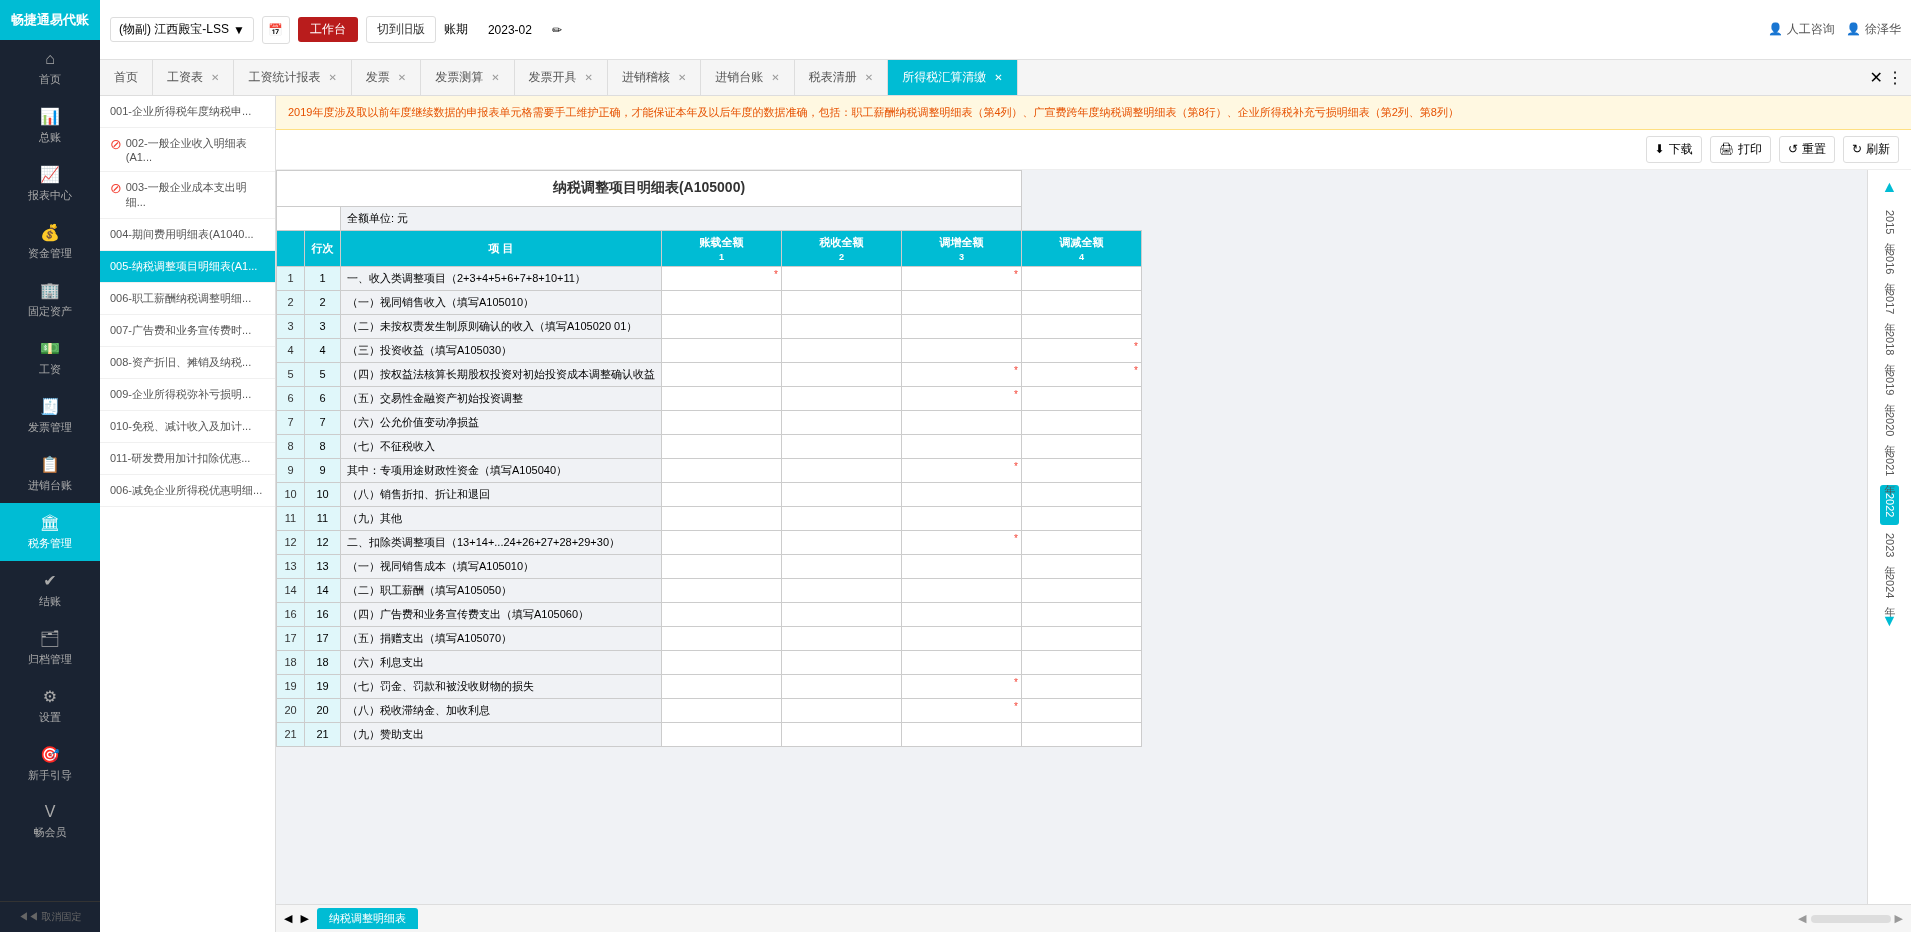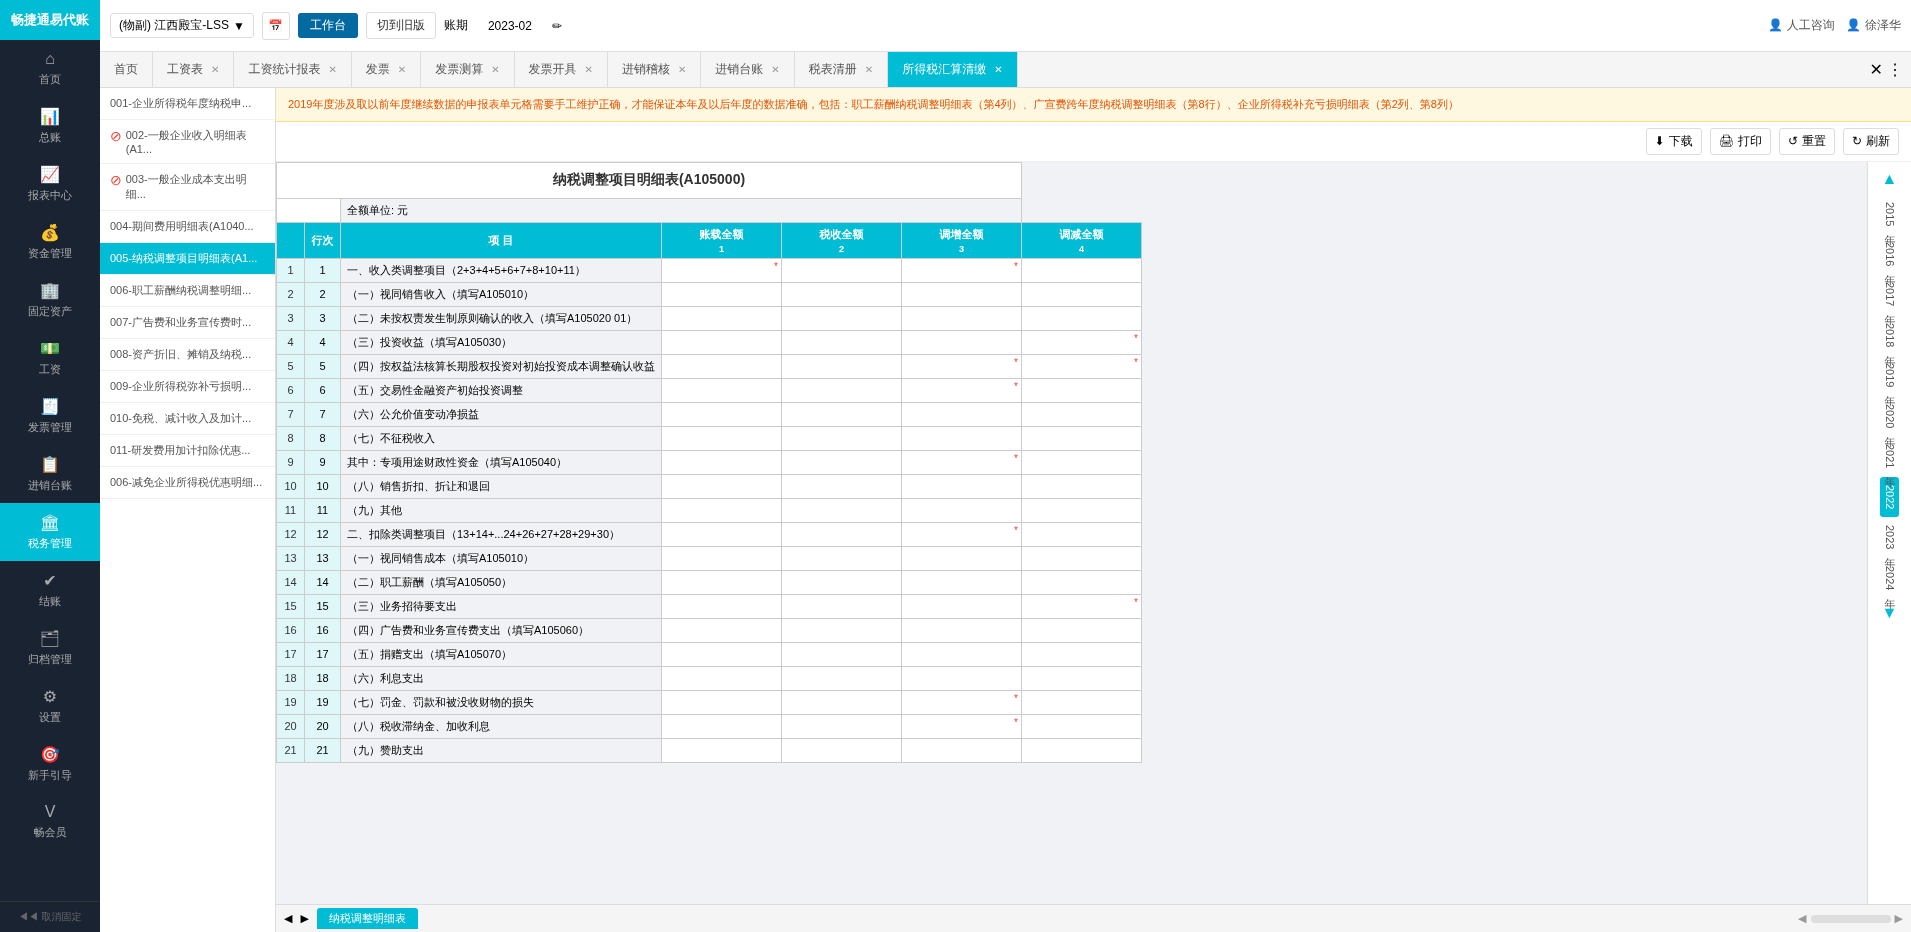--- a/index.html
+++ b/index.html
@@ -11,24 +11,24 @@
     .sidebar-item { display: flex; flex-direction: column; align-items: center; padding: 10px 4px; cursor: pointer; font-size: 11px; color: #aaa; gap: 4px; }
     .sidebar-item.active { background: #00bcd4; color: #fff; }
     .sidebar-item .icon { font-size: 16px; }
     .sidebar-bottom { margin-top: auto; }
     .sidebar-footer { padding: 8px; color: #666; font-size: 10px; text-align: center; border-top: 1px solid #333; cursor: pointer; }
 
     
     .main { flex: 1; display: flex; flex-direction: column; overflow: hidden; }
 
     
-    .topbar { height: 52px; background: #fff; display: flex; align-items: center; padding: 0 10px; gap: 8px; border-bottom: 1px solid #e0e0e0; flex-shrink: 0; }
+    .topbar { height: 60px; background: #fff; display: flex; align-items: center; padding: 0 10px; gap: 8px; border-bottom: 1px solid #e0e0e0; flex-shrink: 0; }
     .company-selector { display: flex; align-items: center; gap: 4px; border: 1px solid #ddd; border-radius: 3px; padding: 3px 8px; cursor: pointer; font-size: 12px; }
     .topbar-icon-btn { width: 28px; height: 28px; border: 1px solid #ddd; border-radius: 3px; display: flex; align-items: center; justify-content: center; cursor: pointer; }
-    .btn-workbench { background: #0369a1; color: #fff; border: none; border-radius: 3px; padding: 4px 12px; cursor: pointer; font-size: 12px; }
+    .btn-workbench { background: #b91c1c; color: #fff; border: none; border-radius: 3px; padding: 4px 12px; cursor: pointer; font-size: 12px; }
     .btn-old { background: #fff; color: #333; border: 1px solid #ddd; border-radius: 3px; padding: 4px 10px; cursor: pointer; font-size: 12px; }
     .period-info { display: flex; align-items: center; gap: 20px; font-size: 12px; }
     .topbar-right { margin-left: auto; display: flex; align-items: center; gap: 12px; font-size: 12px; color: #555; }
 
     
     .nav-tabs { height: 36px; background: #f5f5f5; display: flex; align-items: center; padding: 0 0; border-bottom: 1px solid #ddd; flex-shrink: 0; overflow-x: auto; }
     .nav-tab { padding: 0 14px; height: 36px; display: flex; align-items: center; gap: 4px; cursor: pointer; font-size: 12px; color: #555; border-right: 1px solid #ddd; white-space: nowrap; flex-shrink: 0; }
     .nav-tab.active { background: #00bcd4; color: #fff; text-align: center; }
     .nav-tab .close-x { font-size: 10px; color: #999; cursor: pointer; margin-left: 4px; }
     .nav-tab.active .close-x { color: #fff; }
@@ -445,31 +445,20 @@
                 <tr>
                   <td class="row-num">14</td>
                   <td class="col-hang">14</td>
                   <td class="col-item">（二）职工薪酬（填写A105050）</td>
                   <td class="col-num data-cell"></td>
                   <td class="col-num data-cell"></td>
                   <td class="col-num data-cell"></td>
                   <td class="col-num data-cell"></td>
                 </tr>
                 <tr>
-                  <td class="row-num">15</td>
-                  <td class="col-hang">15</td>
-                  <td class="col-item">（三）业务招待要支出</td>
-                  <td class="col-num data-cell"></td>
-                  <td class="col-num data-cell"></td>
-                  <td class="col-num data-cell"></td>
-                  <td class="col-num data-cell" style="position: relative;">
-                    <span style="color: rgb(244, 67, 54); font-size: 10px; position: absolute; right: 3px; top: 2px;">*</span>
-                  </td>
-                </tr>
-                <tr>
                   <td class="row-num">16</td>
                   <td class="col-hang">16</td>
                   <td class="col-item">（四）广告费和业务宣传费支出（填写A105060）</td>
                   <td class="col-num data-cell"></td>
                   <td class="col-num data-cell"></td>
                   <td class="col-num data-cell"></td>
                   <td class="col-num data-cell"></td>
                 </tr>
                 <tr>
                   <td class="row-num">17</td>

